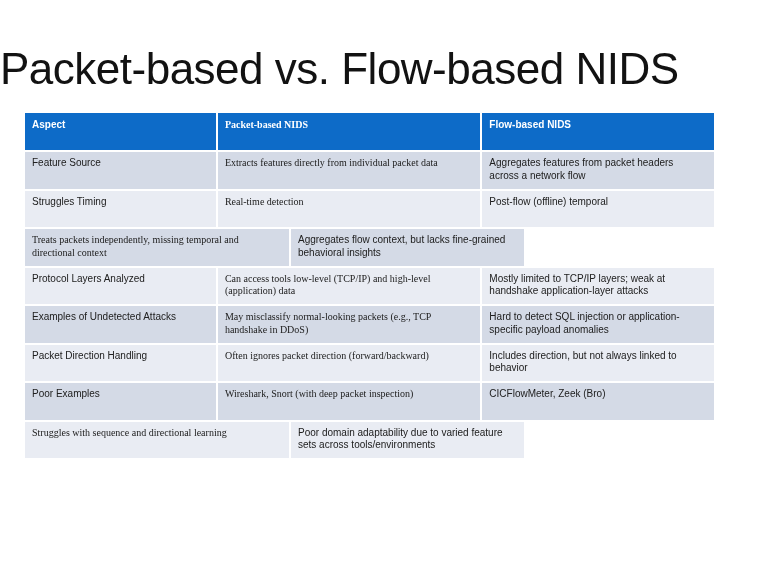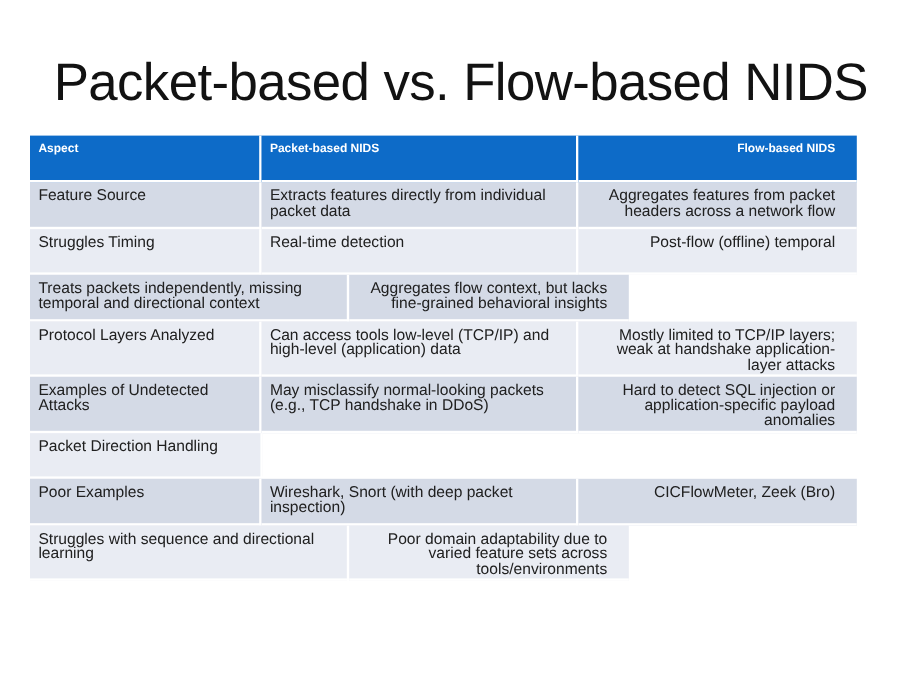--- a/index.html
+++ b/index.html
@@ -4,40 +4,40 @@
 <style>
   html,body { margin:0; padding:0; }
   body {
     width:768px; height:576px; background:#ffffff; overflow:hidden;
     font-family:"Liberation Sans", sans-serif;
   }
   .slide { position:relative; width:768px; height:576px; background:#ffffff; }
 
   .title {
     position:absolute; top:44px; left:0; width:768px;
-    text-align:center; font-size:44px; line-height:1.15;
+    font-size:44px; line-height:1.15;
     font-weight:400; color:#121212; letter-spacing:-0.5px;
     white-space:nowrap;
   }
 
   .nids-table {
     position:absolute; left:25px; top:113px; width:689px;
     border-collapse:separate;
   }
   .trow { display:flex; }
   .cell {
     box-sizing:border-box;
     padding:5px 18px 2px 7px;
-    font-size:13px; line-height:12.5px; color:#202020;
+    font-size:10px; line-height:12.5px; color:#202020;
     border-right:2px solid #ffffff;
     border-bottom:2px solid #ffffff;
   }
   .c1 { width:194px; }
-  .c2 { width:266px; }
-  .c3 { width:233px; border-right:none;text-align:right; }
+  .c2 { width:266px;font-family:Liberation Serif, serif; }
+  .c3 { width:233px; border-right:none; }
 
   .thead .cell {
     background:var(--header-bg, #0d6bc8);
     color:var(--header-text, #ffffff);
     font-weight:bold; font-size:10px; line-height:12px;
     height:39px; padding-top:6px;
   }
   .brow .cell { min-height:38.5px; }
   .row-odd  .cell { background:var(--row-odd-bg,  #d4dae6); }
   .row-even .cell { background:var(--row-even-bg, #e9ecf3); }
@@ -81,20 +81,22 @@
     </div>
 
     <div class="trow brow row-odd">
       <div class="cell c1">Examples of Undetected Attacks</div>
       <div class="cell c2">May misclassify normal-looking packets (e.g., TCP handshake in DDoS)</div>
       <div class="cell c3">Hard to detect SQL injection or application-specific payload anomalies</div>
     </div>
 
     <div class="trow brow row-even">
       <div class="cell c1">Packet Direction Handling</div>
+      <div class="cell c2">Often ignores packet direction (forward/backward)</div>
+      <div class="cell c3">Includes direction, but not always linked to behavior</div>
     </div>
 
     <div class="trow brow row-odd">
       <div class="cell c1">Poor Examples</div>
       <div class="cell c2">Wireshark, Snort (with deep packet inspection)</div>
       <div class="cell c3">CICFlowMeter, Zeek (Bro)</div>
     </div>
 
     <div class="trow brow row-even">
       <div class="cell c2">Struggles with sequence and directional learning</div>

